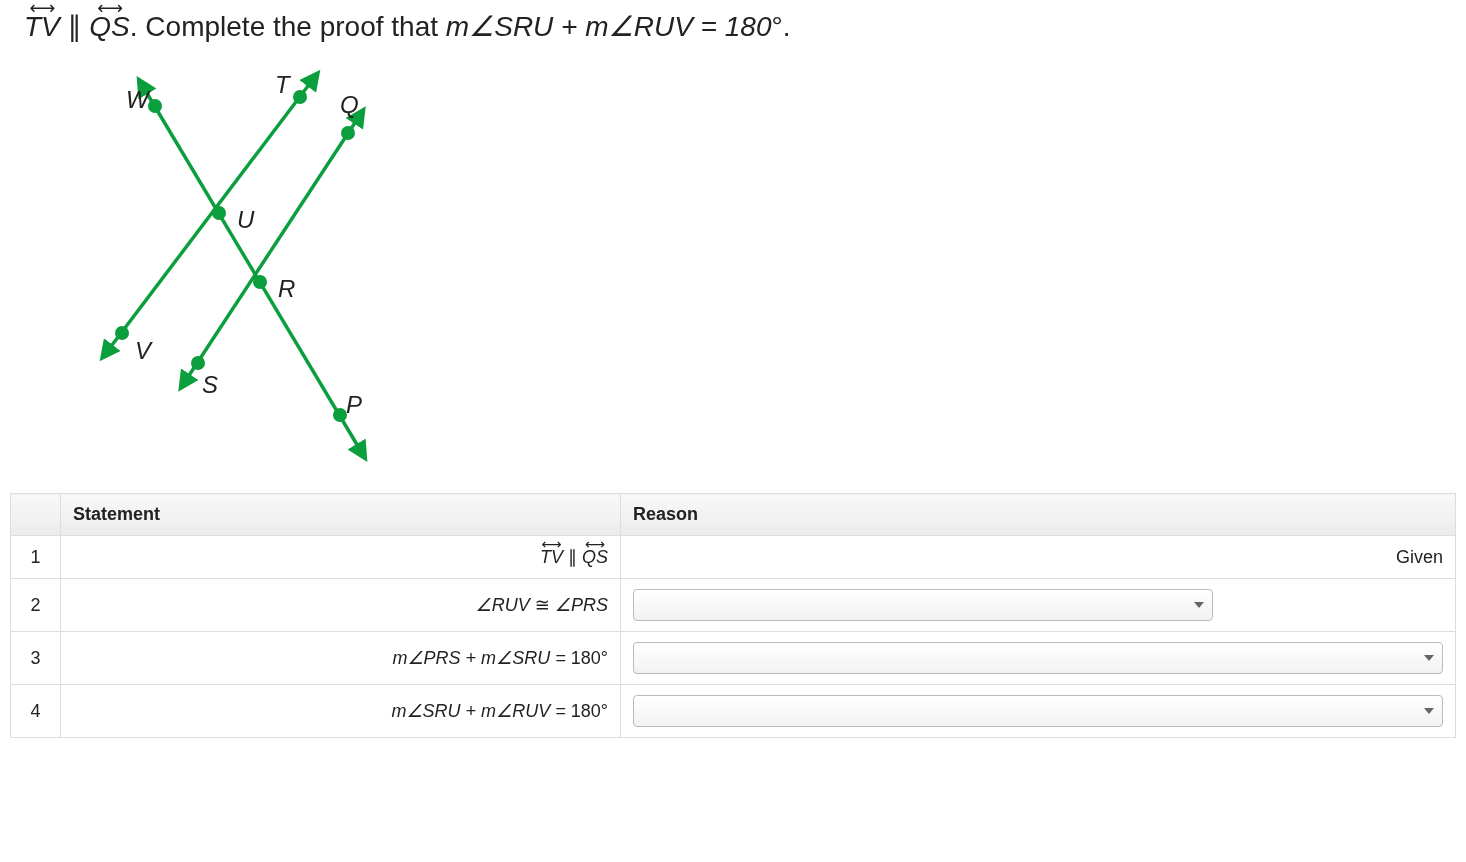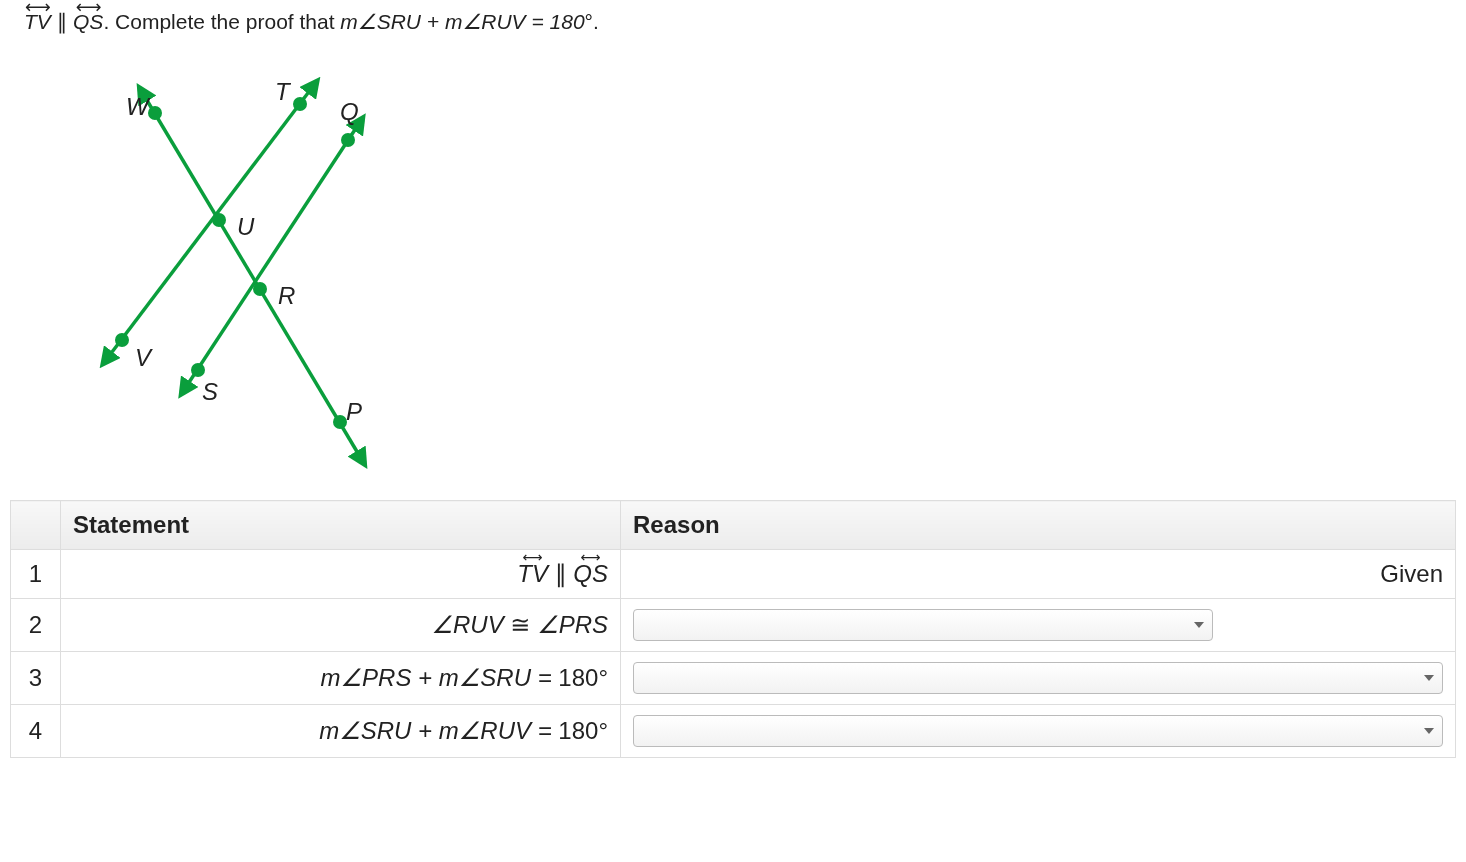--- a/index.html
+++ b/index.html
@@ -7,22 +7,22 @@
       margin: 0;
       padding: 0;
     }
     body {
       font-family: Verdana, Geneva, sans-serif;
       color: #222;
       padding: 10px;
       background: #fff;
     }
     .problem-text {
-      font-size: 21px;
-      margin-bottom: 36px;
+      font-size: 28px;
+      margin-bottom: 20px;
       padding-left: 14px;
     }
     .line-over {
       position: relative;
       display: inline-block;
       font-style: italic;
     }
     .line-over::before {
       content: "⟷";
       position: absolute;
@@ -48,21 +48,21 @@
       font-size: 14px;
     }
     .ital { font-style: italic; }
     .diagram {
       margin: 20px 0 30px 40px;
     }
     .diagram svg { display: block; }
     table.proof {
       width: 100%;
       border-collapse: collapse;
-      font-size: 24px;
+      font-size: 18px;
     }
     table.proof th {
       text-align: left;
       background: linear-gradient(to bottom, #f8f8f8, #ececec);
       border: 1px solid #ddd;
       padding: 10px 12px;
       font-weight: bold;
     }
     table.proof td {
       border: 1px solid #ddd;

